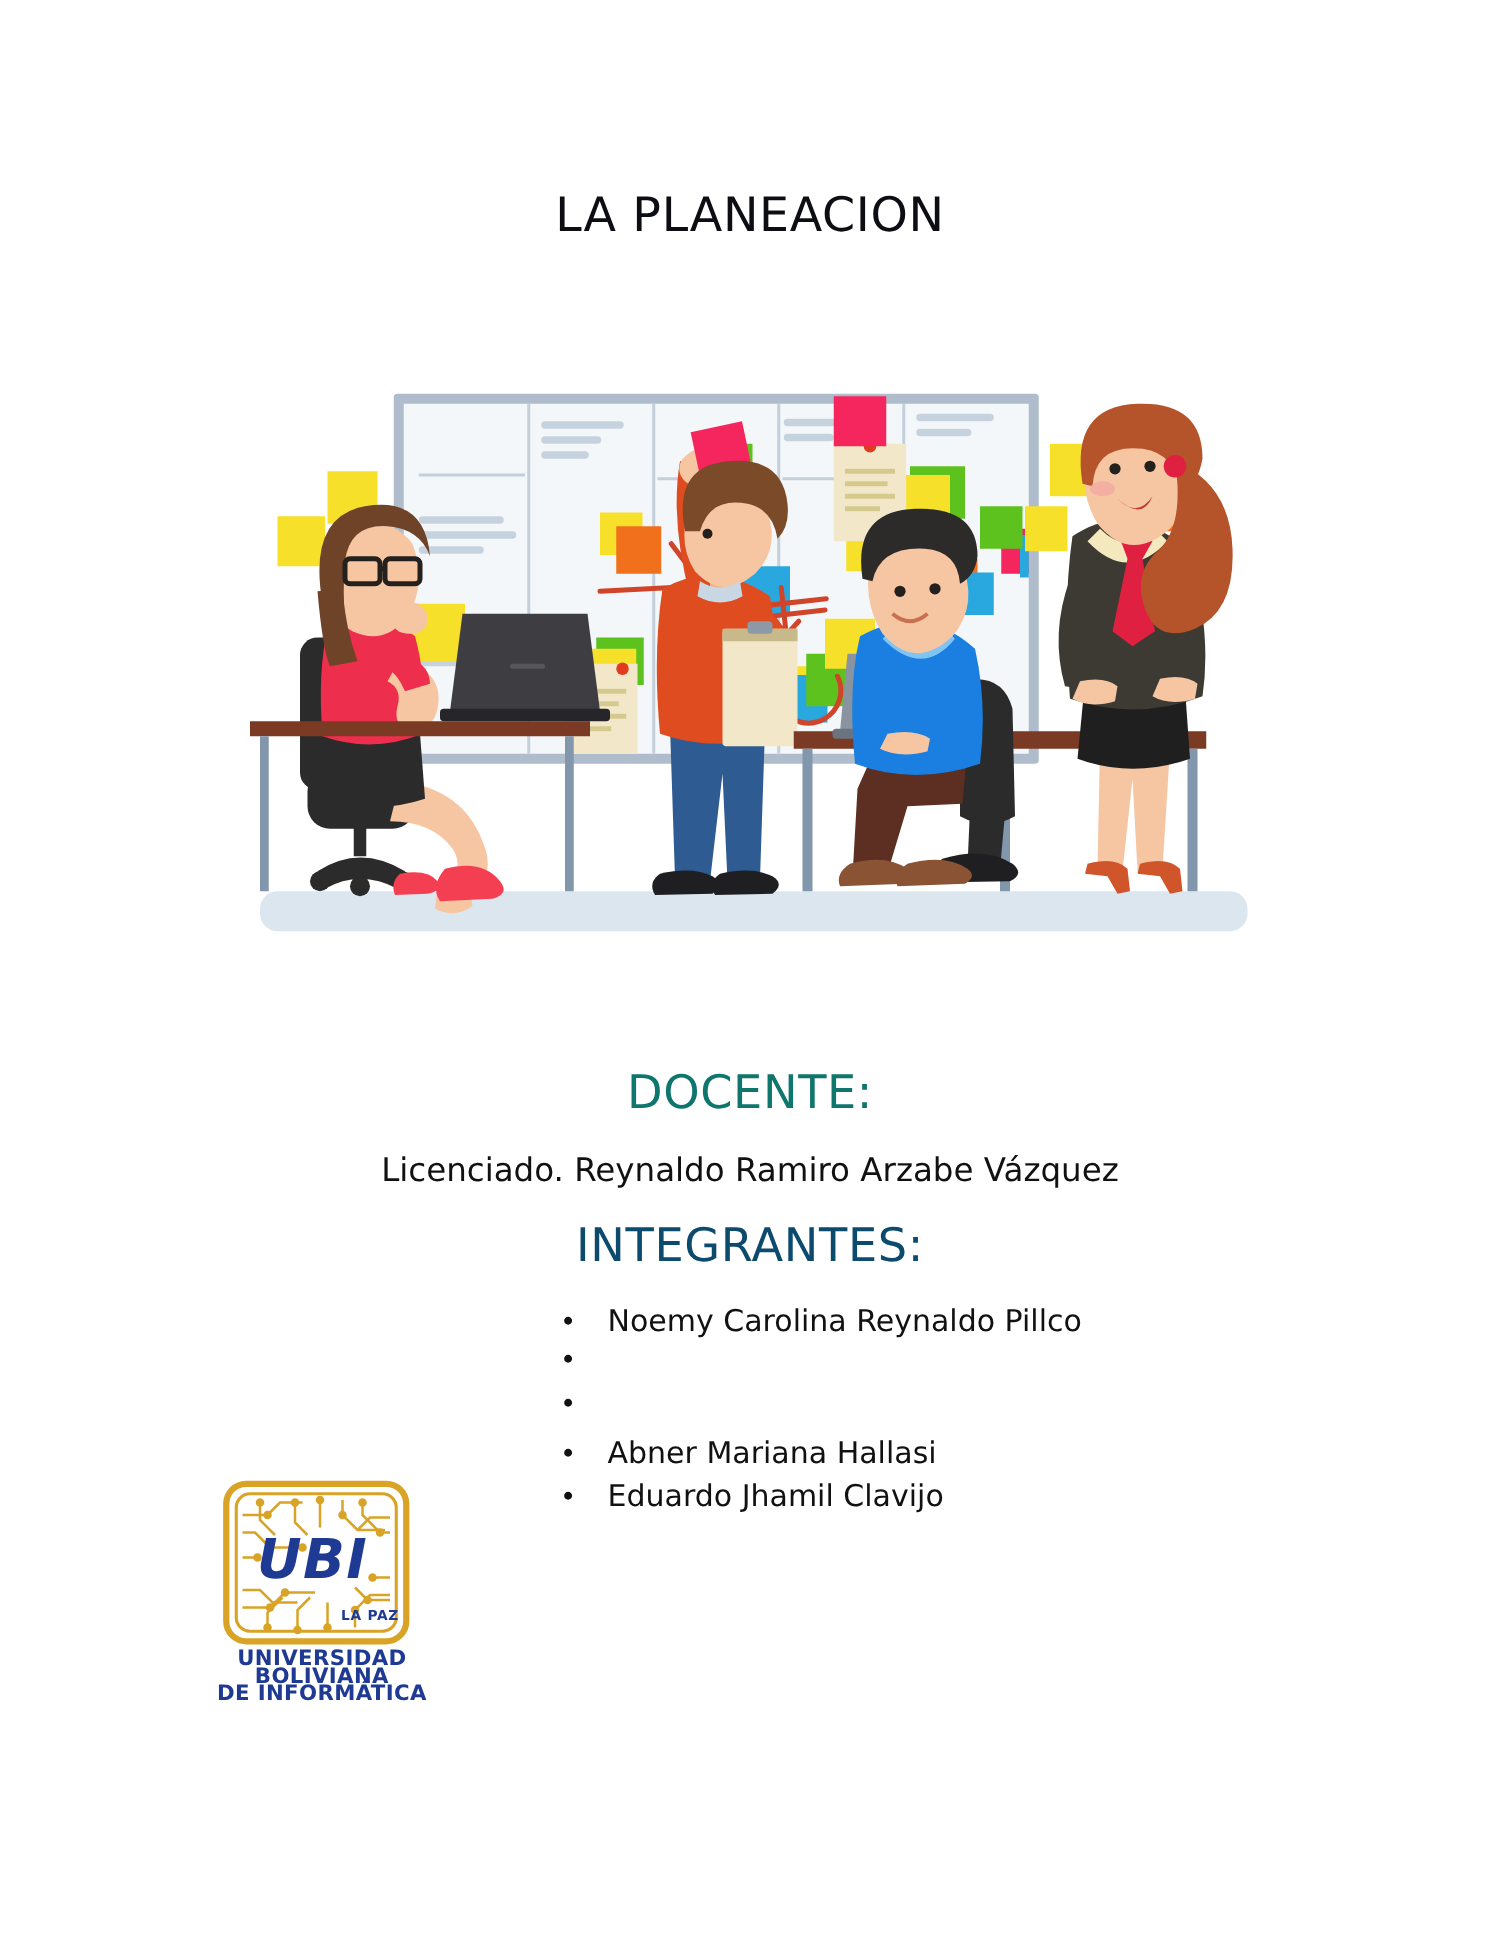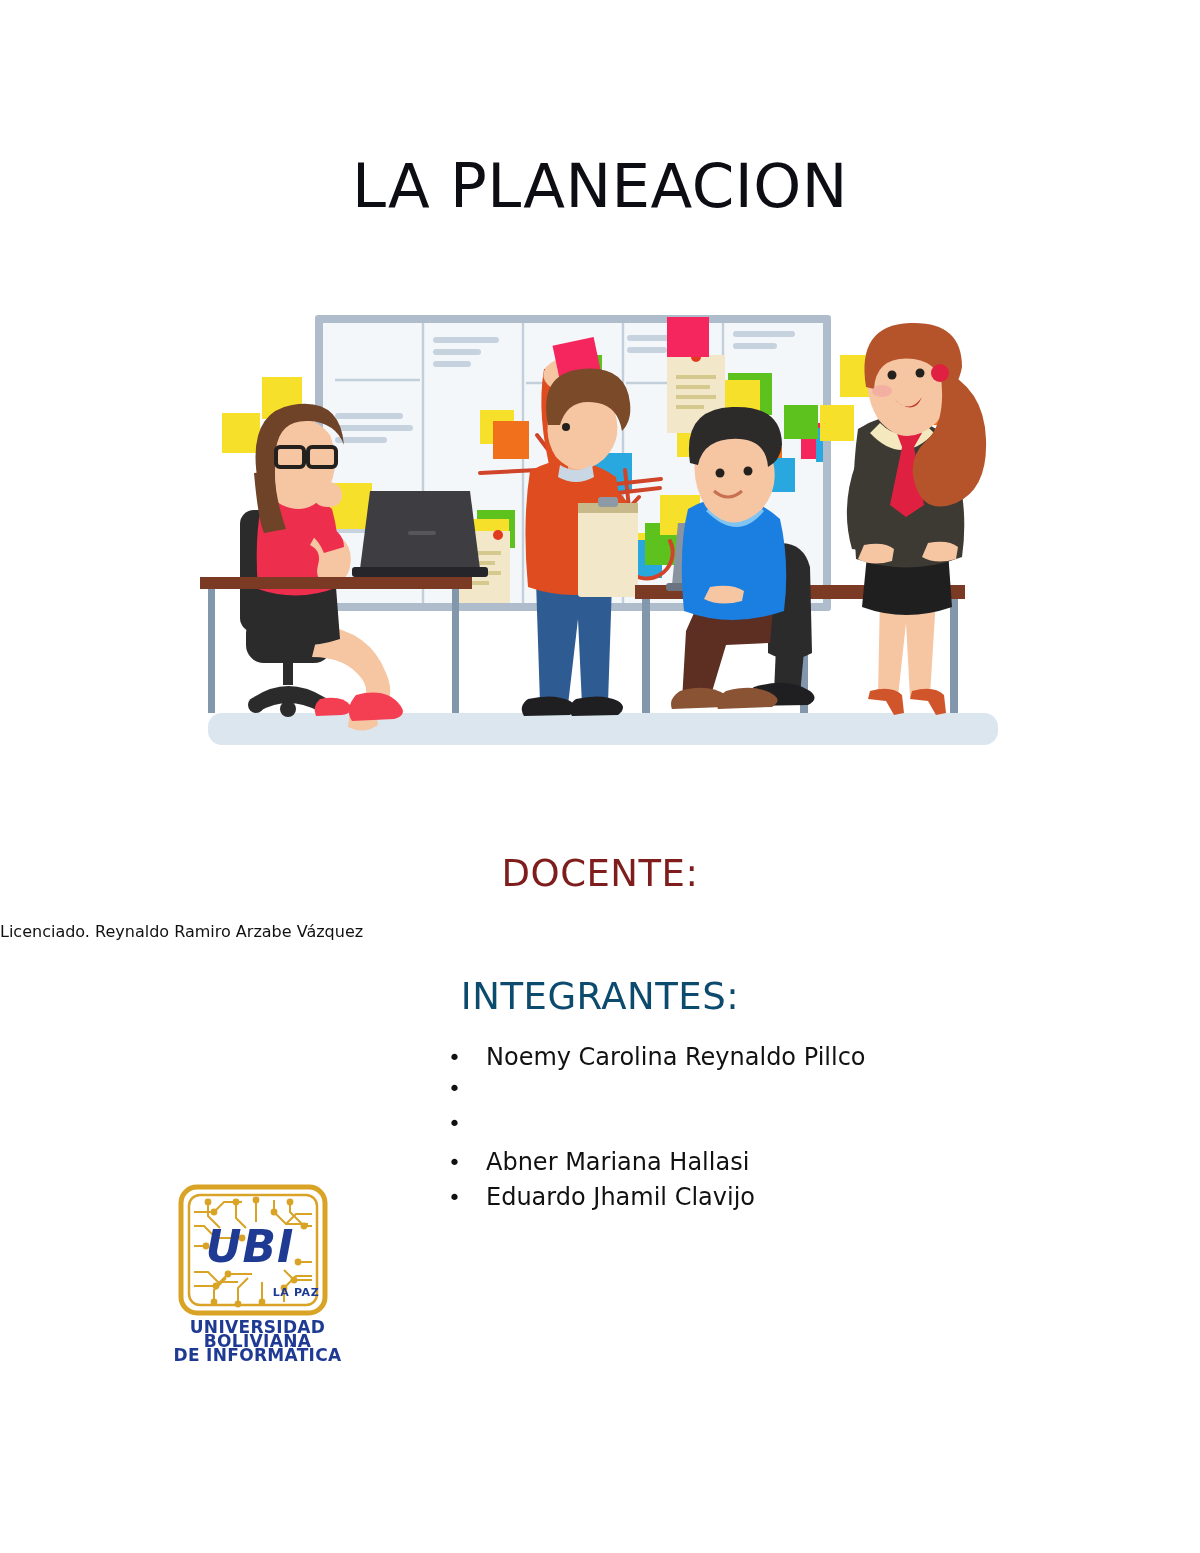--- a/index.html
+++ b/index.html
@@ -22,21 +22,21 @@
     background: #ffffff;
   }
 
   
   .doc-title {
     position: absolute;
     top: 150px;
     left: 0;
     width: 1200px;
     text-align: center;
-    font-size: 61px;
+    font-size: 38px;
     font-weight: 400;
     letter-spacing: 0.5px;
     color: #0d0d14;
     font-family: "DejaVu Sans", sans-serif;
   }
 
   
   .illustration {
     position: absolute;
     left: 180px;
@@ -48,30 +48,30 @@
 
   
   .docente-heading {
     position: absolute;
     top: 852px;
     left: 0;
     width: 1200px;
     text-align: center;
     font-size: 37px;
     letter-spacing: 0.5px;
-    color: #7f1d1d;
+    color: #0f766e;
     font-family: "DejaVu Sans", sans-serif;
   }
   .docente-name {
     position: absolute;
     top: 922px;
     left: 0;
     width: 1200px;
-    text-align: left;
-    font-size: 16px;
+    text-align: center;
+    font-size: 26px;
     color: #111111;
     font-family: "DejaVu Sans", sans-serif;
   }
   .integrantes-heading {
     position: absolute;
     top: 975px;
     left: 0;
     width: 1200px;
     text-align: center;
     font-size: 37px;

